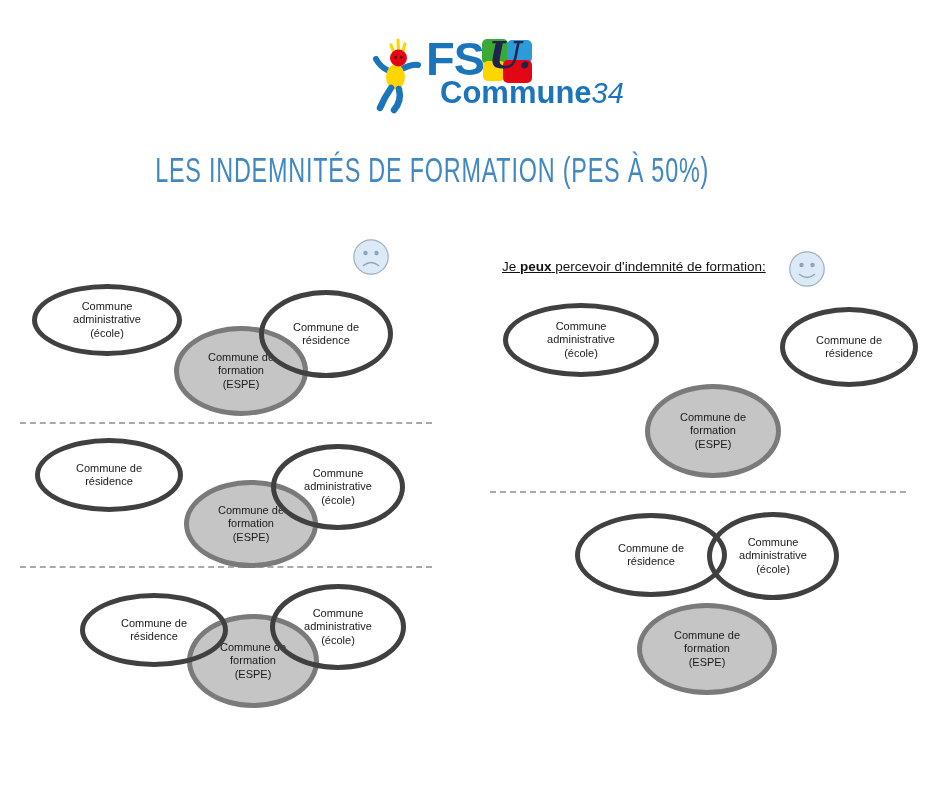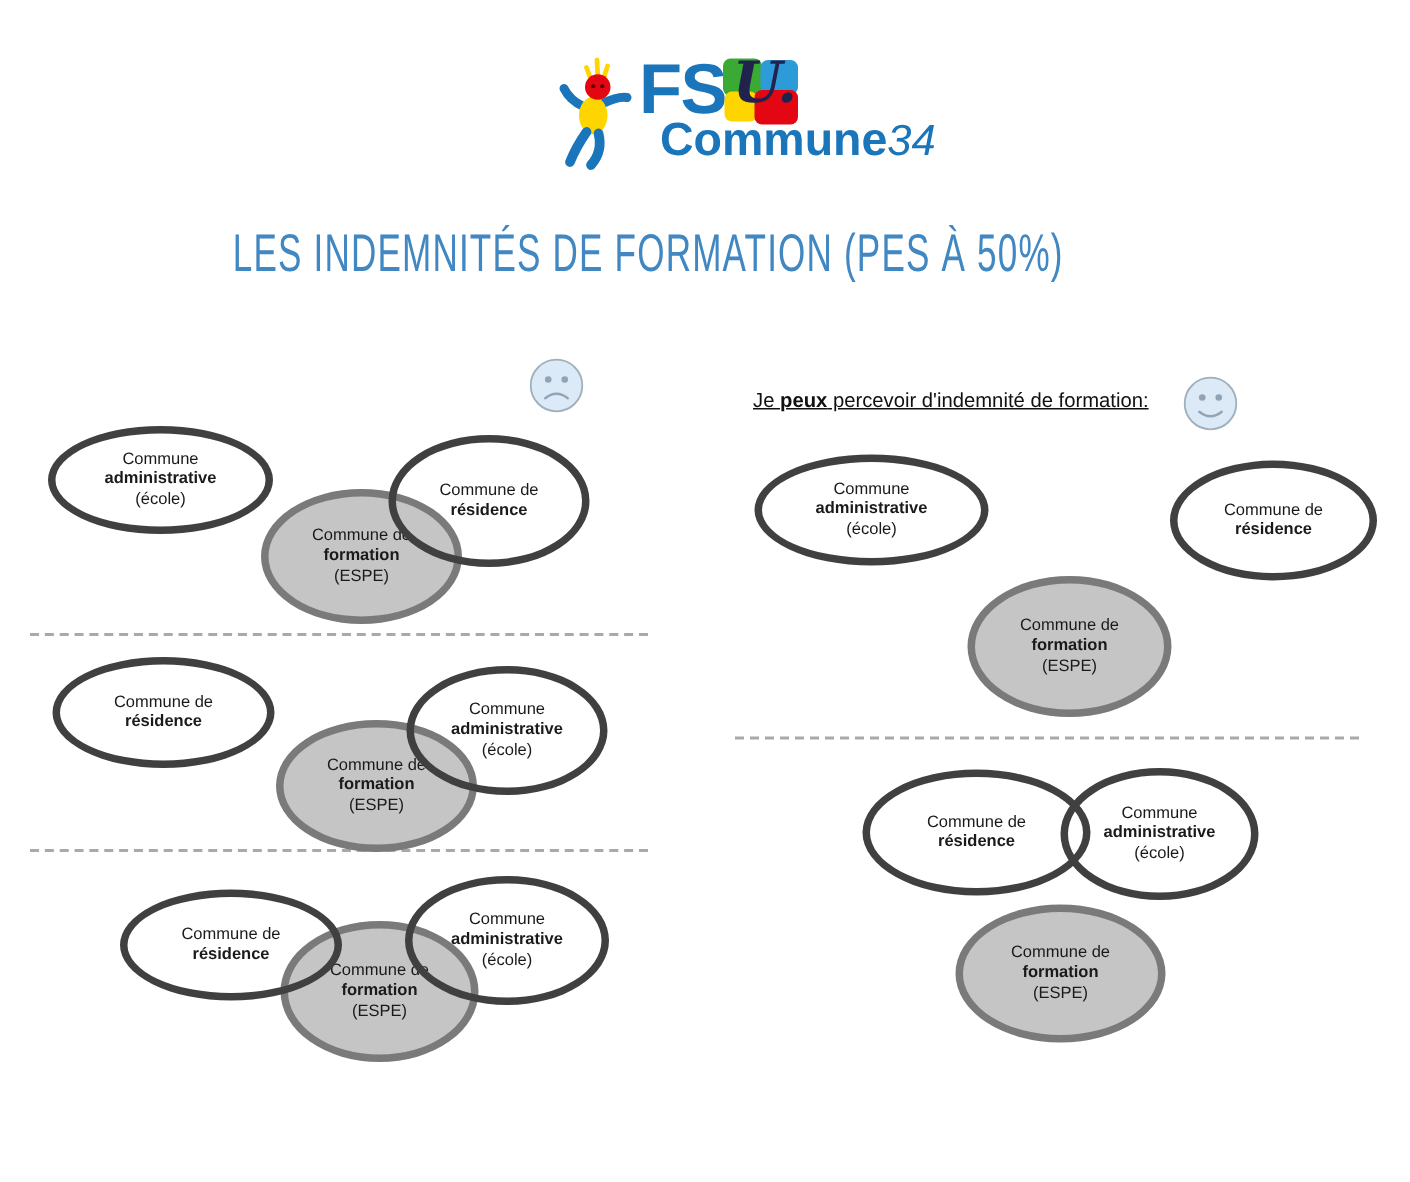--- a/index.html
+++ b/index.html
@@ -44,21 +44,21 @@
 
   
   .dash{border-top:2px dashed #a9a9a9;height:0;}
 
   
   .ellipse{
     position:absolute;border:5px solid #404040;border-radius:50%;
     display:flex;flex-direction:column;align-items:center;justify-content:center;
     text-align:center;font-size:11px;line-height:13.5px;z-index:2;background:transparent;
   }
-  .ellipse b{font-weight:700;}
+  .ellipse b{font-weight:400;}
   .ellipse.gray{background:#C5C5C5;border-color:#7a7a7a;z-index:1;}
 </style>
 </head>
 <body>
 
 <div class="page">
 
   <div class="abs" style="left:371px;top:38px;width:54px;height:78px;">
     <svg width="54" height="78" viewBox="0 0 54 78">
       <path d="M20 7 L23 15" stroke="#FFD500" stroke-width="3.2" stroke-linecap="round" fill="none"></path>

